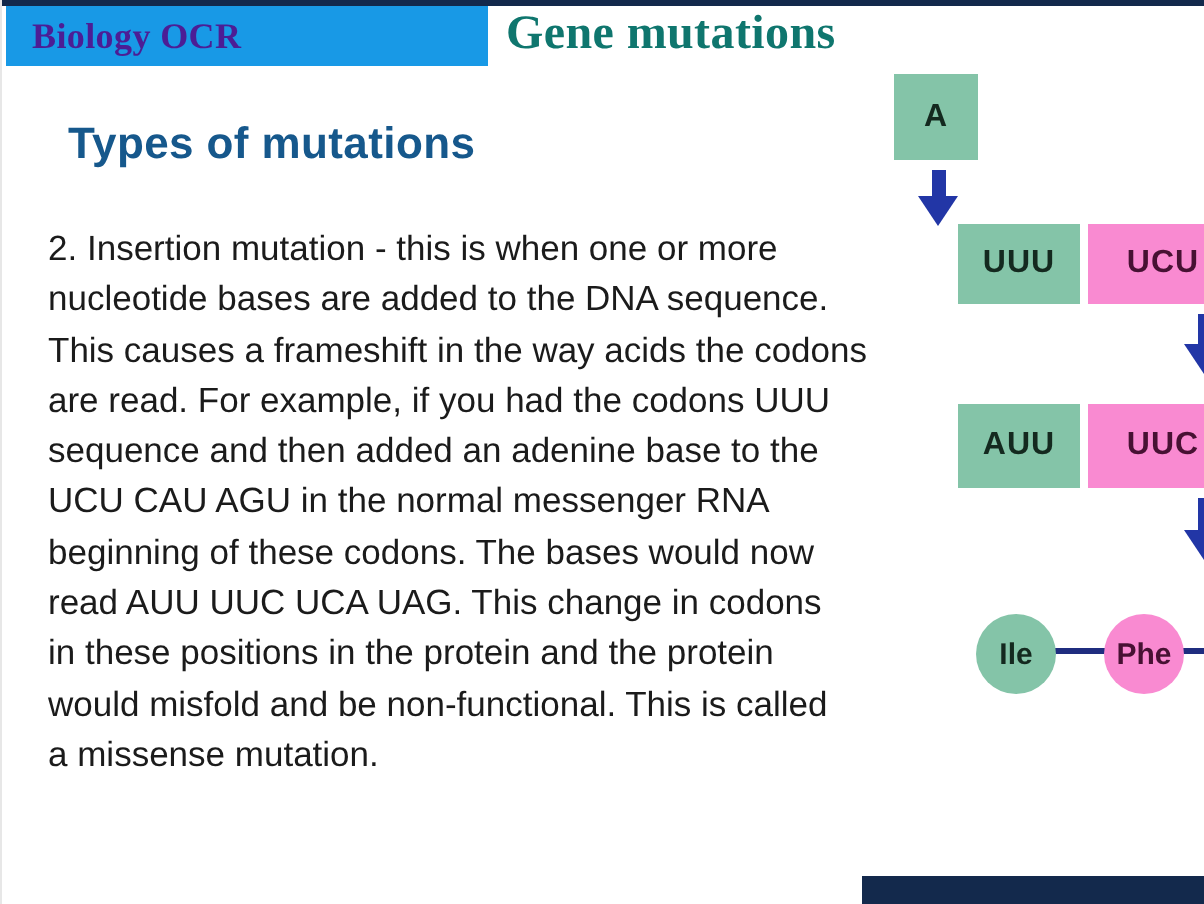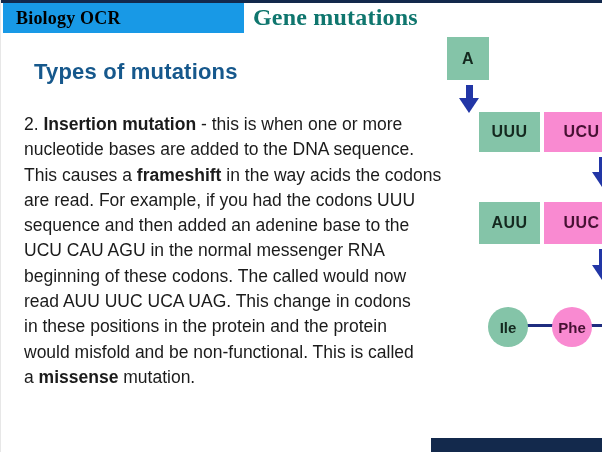--- a/index.html
+++ b/index.html
@@ -6,34 +6,34 @@
   .slide{
     position:relative;width:602px;height:452px;overflow:hidden;background:#ffffff;
     font-family:"Liberation Sans",sans-serif;border-left:1px solid #e7e7e7;box-sizing:border-box;
   }
   .top-strip{position:absolute;left:0;top:0;width:602px;height:3px;background:#13294c;}
   .brand-bar{
     position:absolute;left:2px;top:3px;width:241px;height:30px;background:#1899e6;
     display:flex;align-items:center;padding-left:13px;box-sizing:border-box;
   }
   .brand-bar span{
-    font-family:"Liberation Serif",serif;font-weight:bold;font-size:18px;color:#000000;letter-spacing:.2px;
+    font-family:"Liberation Serif",serif;font-weight:bold;font-size:18px;color:#4c1d95;letter-spacing:.2px;
   }
   .slide-title{
     position:absolute;left:252px;top:4px;font-family:"Liberation Serif",serif;
     font-weight:bold;font-size:24px;color:#0f766e;letter-spacing:.2px;
   }
   .section-title{
     position:absolute;left:33px;top:59px;font-weight:bold;font-size:22px;color:#16588c;letter-spacing:.2px;
   }
   .body-text{
     position:absolute;left:23px;top:112px;width:424px;
     font-size:17.5px;line-height:25.3px;color:#1b1b1b;
   }
-  .bold{font-weight:bold;}
+  .bold{font-weight:normal;}
   
   .dg-box{
     position:absolute;display:flex;align-items:center;justify-content:center;
     font-weight:bold;font-size:16px;letter-spacing:.5px;
   }
   .teal{background:#84c4a8;color:#14291f;}
   .pink{background:#f98ad1;color:#471133;}
   .box-a{left:446px;top:37px;width:42px;height:43px;}
   .box-uuu{left:478px;top:112px;width:61px;height:40px;}
   .box-ucu{left:543px;top:112px;width:75px;height:40px;}
@@ -69,21 +69,21 @@
 
   <div class="section-title">Types of mutations</div>
 
   <div class="body-text">
       <div><span>2. </span><span class="bold">Insertion mutation</span><span> - this is when one or more</span></div>
       <div><span>nucleotide bases are added to the DNA sequence.</span></div>
       <div><span>This causes a </span><span class="bold">frameshift</span><span> in the way acids the codons</span></div>
       <div><span>are read. For example, if you had the codons UUU</span></div>
       <div><span>sequence and then added an adenine base to the</span></div>
       <div><span>UCU CAU AGU in the normal messenger RNA</span></div>
-      <div><span>beginning of these codons. The called would now</span></div>
+      <div><span>beginning of these codons. The bases would now</span></div>
       <div><span>read AUU UUC UCA UAG. This change in codons</span></div>
       <div><span>in these positions in the protein and the protein</span></div>
       <div><span>would misfold and be non-functional. This is called</span></div>
       <div><span>a </span><span class="bold">missense</span><span> mutation.</span></div>
     </div>
 
   <div>
     <div class="dg-box teal box-a">A</div>
 
     <div class="arrow arrow1">

